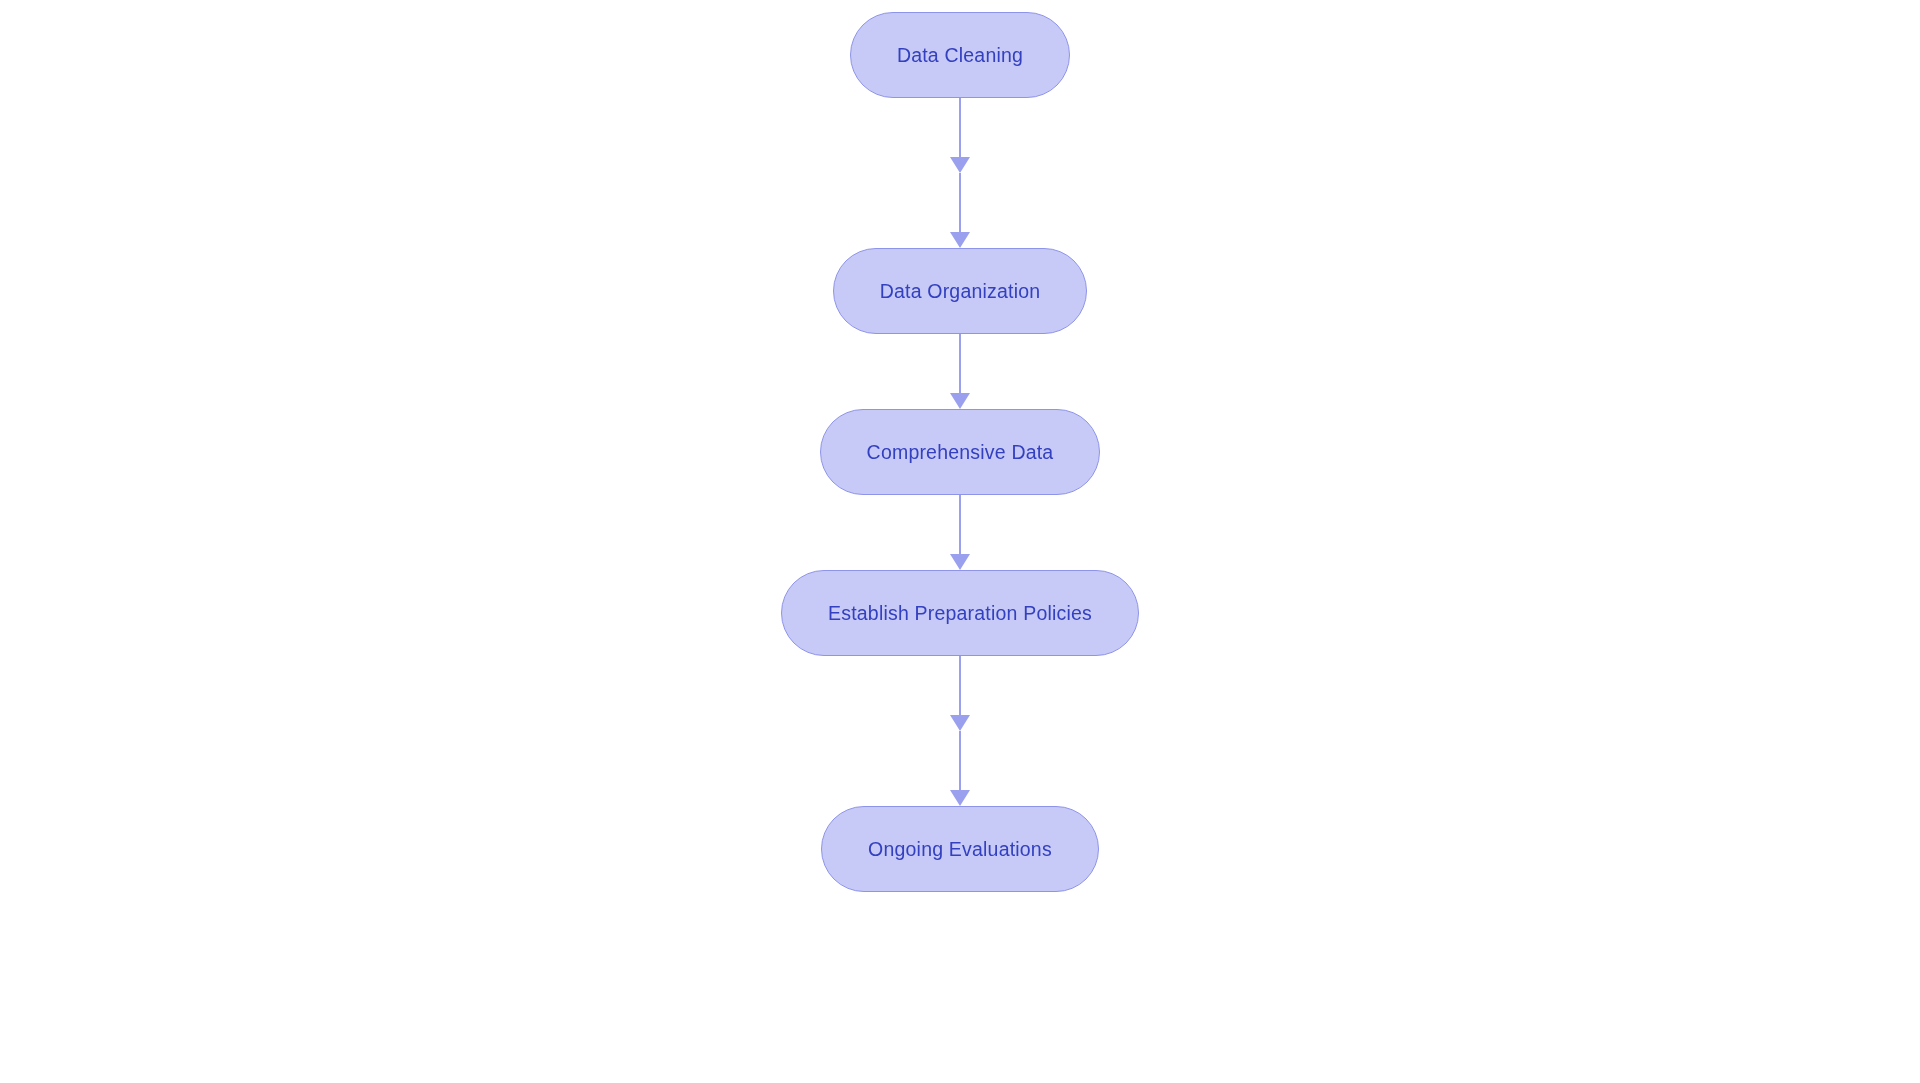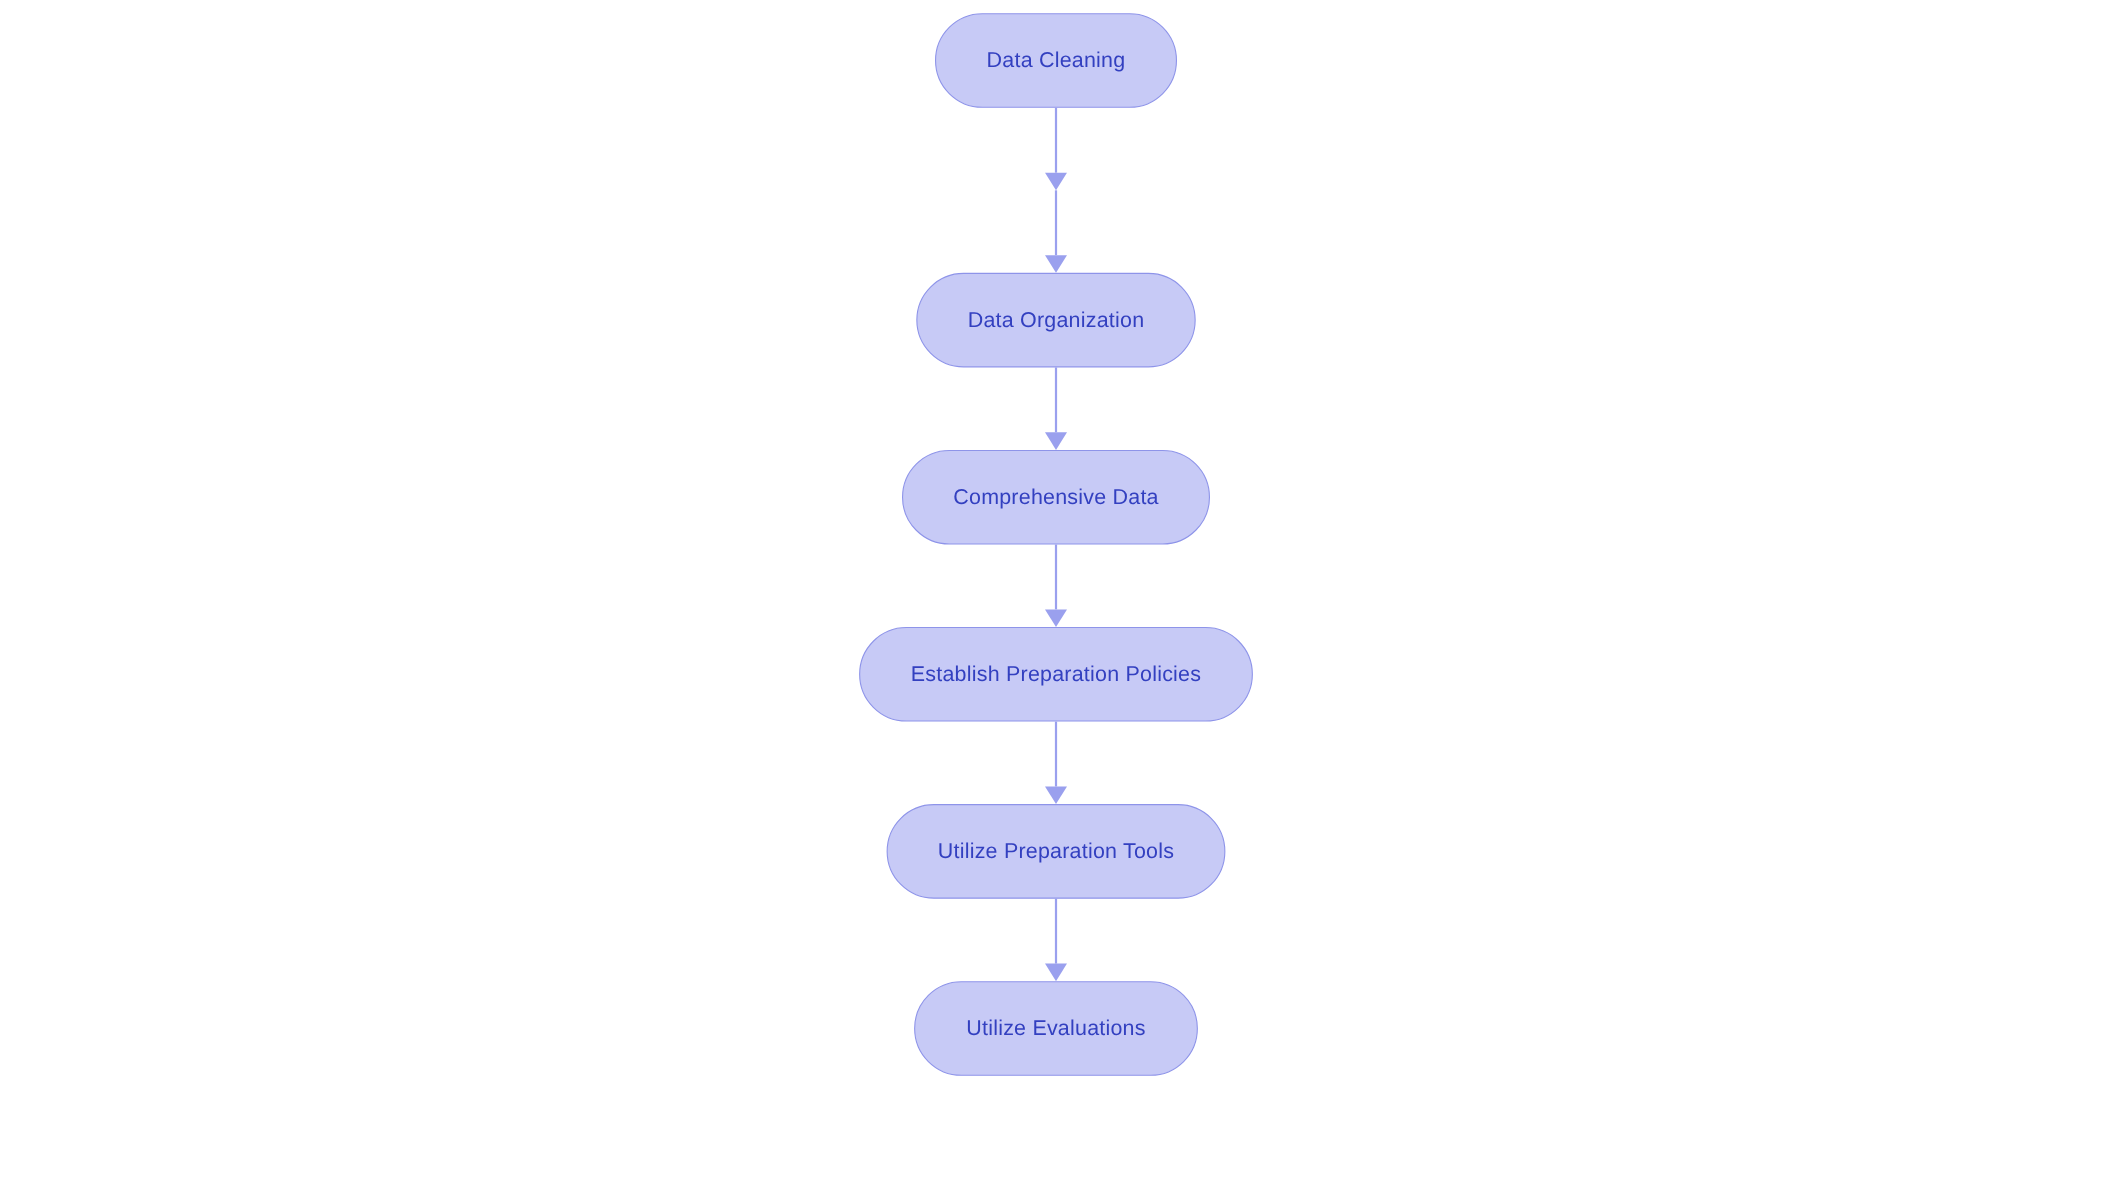--- a/index.html
+++ b/index.html
@@ -102,26 +102,23 @@
 
   <div class="flow-node">
     <span>Establish Preparation Policies</span>
   </div>
 
   <div class="flow-arrow">
     <div class="shaft"></div>
     <div class="head"></div>
   </div>
 
-  <div class="flow-node">
-    <span>Utilize Preparation Tools</span>
-  </div>
 
   <div class="flow-arrow">
     <div class="shaft"></div>
     <div class="head"></div>
   </div>
 
   <div class="flow-node">
-    <span>Utilize Evaluations</span>
+    <span>Ongoing Evaluations</span>
   </div>
 
 </div>
 
 </body></html>

